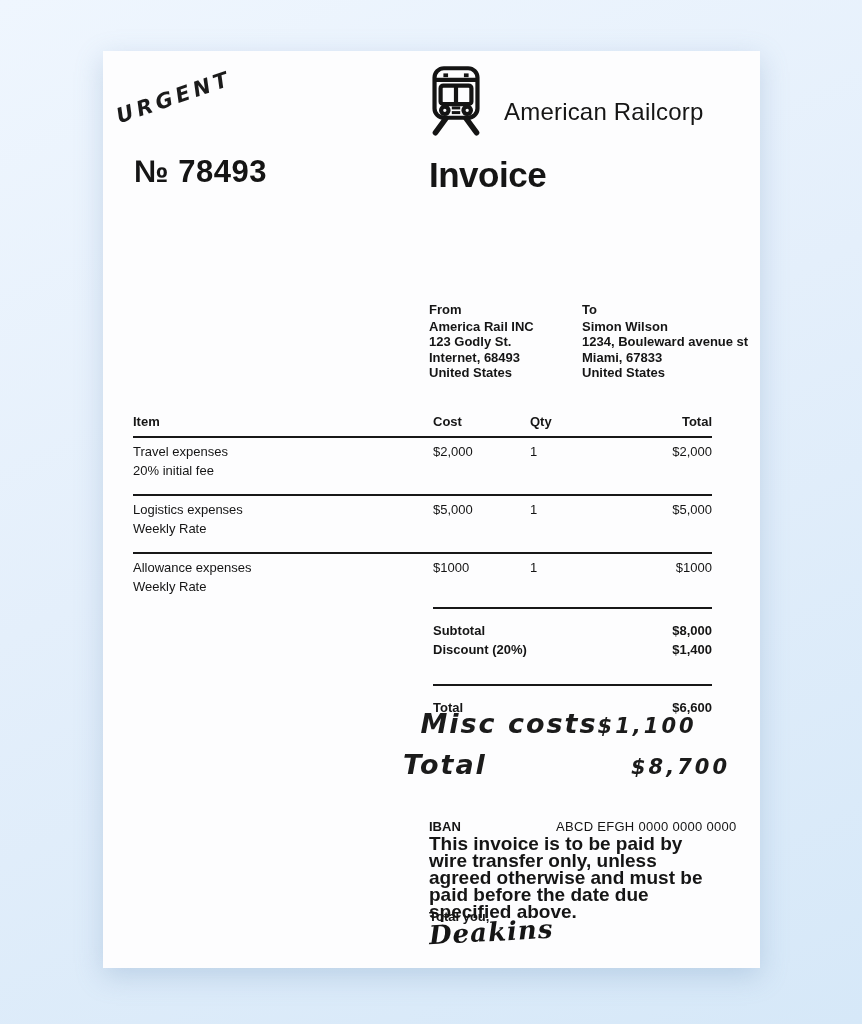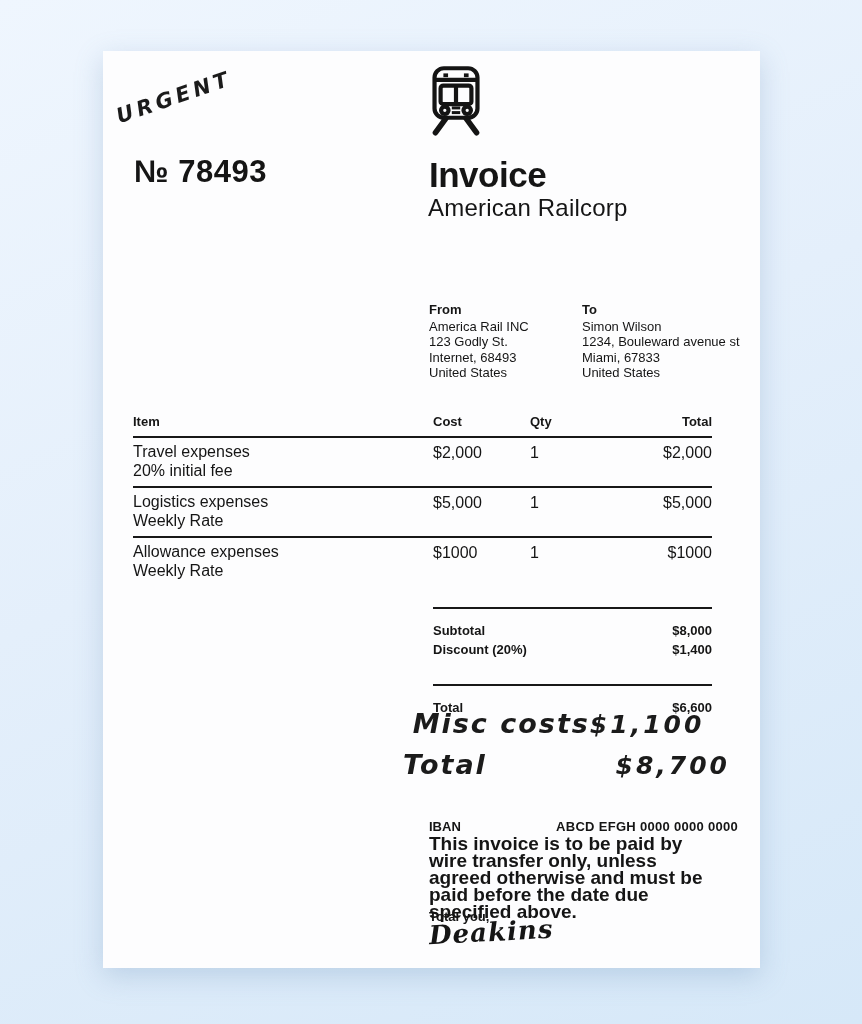--- a/index.html
+++ b/index.html
@@ -27,67 +27,67 @@
   }
 
   .urgent {
     left:14px; top:54px; font-size:21px; letter-spacing:4px;
     transform:rotate(-19deg); transform-origin:left center;
   }
   .inv-no {
     left:31px; top:103px; font-size:31px; font-weight:600; letter-spacing:.5px;
   }
 
-  .logo-row { left:325px; top:11px; display:flex; align-items:flex-start; gap:20px;flex-direction:column; }
+  .logo-row { left:325px; top:11px; display:flex; align-items:flex-start; gap:20px; }
   .train-icon svg { display:block; }
   .company { font-size:24px; font-weight:500; margin-top:36px; letter-spacing:.2px; white-space:nowrap; }
 
   .title { left:326px; top:104px; font-size:35px; font-weight:800; letter-spacing:-.5px; }
 
   .meta { left:326px; top:186px; display:flex; }
   .meta-col { width:153px; }
   .lbl { font-size:13px; font-weight:700; margin-bottom:4px; }
   .val { font-size:13px; font-weight:500; }
 
   .parties { left:326px; top:251px; display:flex; }
   .party-col1 { width:153px; }
   .party-col2 { width:200px; }
-  .party-line { font-size:13px; font-weight:400; line-height:15.5px; }
+  .party-line { font-size:13px; font-weight:700; line-height:15.5px; }
   .party-lbl { font-size:13px; font-weight:700; line-height:15.5px; margin-bottom:1px; }
 
   table.items { left:30px; top:363px; width:579px; border-collapse:collapse; }
   table.items th {
     font-size:13px; font-weight:700; text-align:left;
     padding:0 0 7px 0; border-bottom:2.5px solid #181818;
   }
   table.items th.col-total, table.items td.col-total { text-align:right; }
   table.items td {
-    font-size:16px; vertical-align:top;
-    padding:6px 0 8px 0; border-bottom:2.5px solid #181818;
+    font-size:13px; vertical-align:top;
+    padding:6px 0 16px 0; border-bottom:2.5px solid #181818;
   }
   table.items tr:last-child td { border-bottom:none; }
   .item-name { font-weight:500; line-height:15px; }
   .item-note { font-weight:400; line-height:15px; margin-top:4px; }
   .cellv { font-weight:500; }
 
   .summary { left:330px; width:279px; border-top:2.5px solid #181818; padding-top:12px; }
   .summary-a { top:556px; }
   .summary-b { top:633px; }
   .sum-row { display:flex; justify-content:space-between; font-size:13px; font-weight:700; line-height:19px; }
 
   .hand-row { left:284px; width:343px; display:flex; justify-content:space-between; align-items:baseline; }
   .hand-misc { top:657px;justify-content:center; }
   .hand-total { top:698px; }
   .hand-row .h-lbl { font-size:27px; letter-spacing:2px; }
   .hand-total .h-lbl { margin-left:16px; }
-  .hand-row .h-val { font-size:25px; letter-spacing:3px; }
+  .hand-row .h-val { font-size:21px; letter-spacing:3px; }
 
   .iban-row { left:326px; top:768px; display:flex; }
   .iban-lbl { width:127px; font-size:13px; font-weight:700; }
-  .iban-val { font-size:13px; font-weight:700; letter-spacing:.3px; }
+  .iban-val { font-size:13px; font-weight:400; letter-spacing:.3px; }
 
   .note { left:326px; top:784px; width:294px; font-size:19px; font-weight:600; line-height:17px; }
 
   .closing { left:326px; top:858px; font-size:13px; font-weight:700; }
   .signature {
     left:326px; top:866px; font-family:"DejaVu Serif", serif;
     font-style:italic; font-weight:700; font-size:26px;
     transform:rotate(-3deg); letter-spacing:1px;
   }
 </style>

